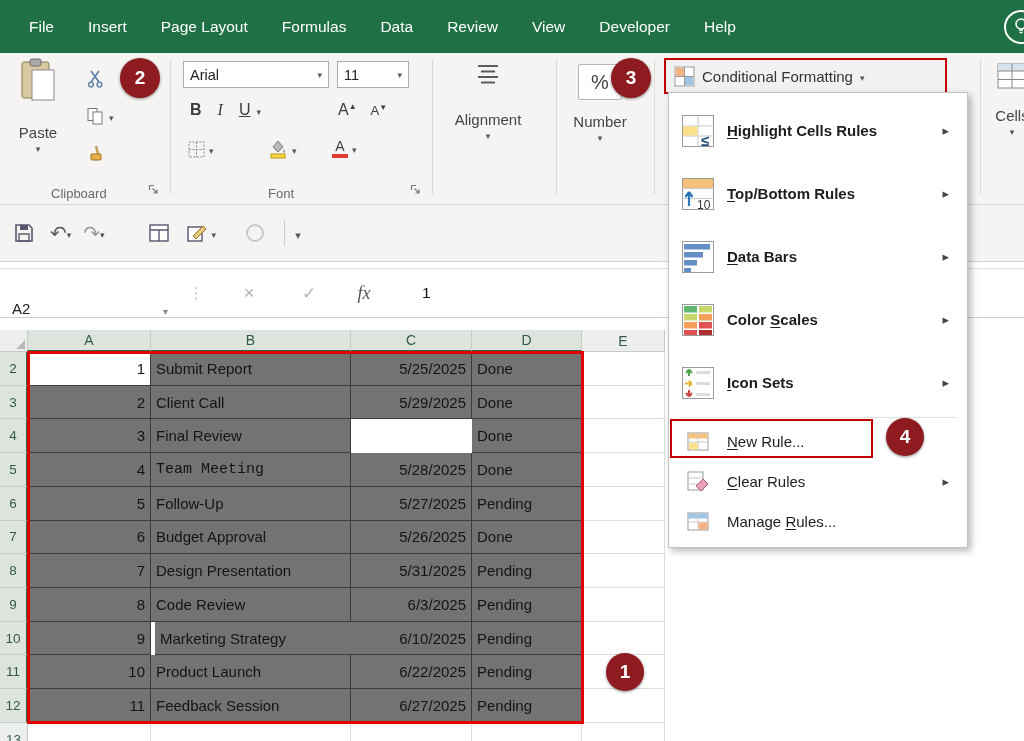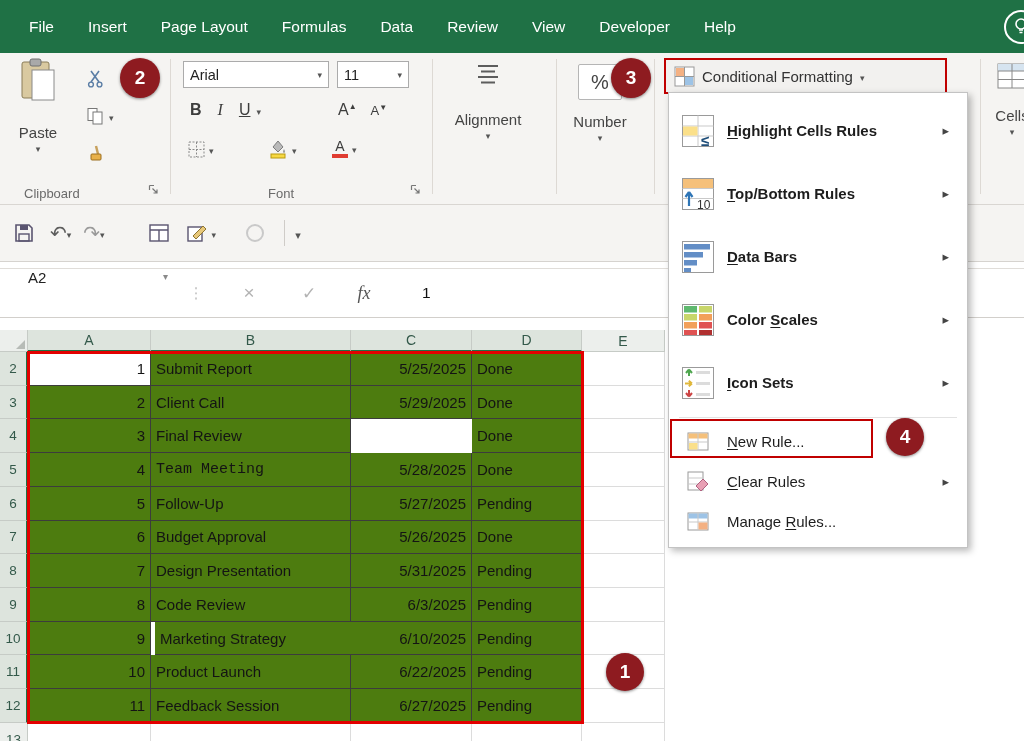--- a/index.html
+++ b/index.html
@@ -39,21 +39,21 @@
   .qat { position:absolute; left:0; top:205px; right:0; height:57px; background:#f5f4f2;
          border-bottom:1px solid #d6d3cf; display:flex; align-items:center; padding-left:14px; }
   .qat .uchar { font-size:20px; color:#5d5d5d; }
   .qat .dim { color:#9a9a9a; }
   .qat .qsep { width:1px; height:26px; background:#cfccc8; }
   .qcircle { width:18px; height:18px; border:2px solid #c9c9c9; border-radius:50%; }
 
   
   .frow { position:absolute; left:0; top:268px; right:0; height:50px; background:#fff;
           border-top:1px solid #e0ddd9; border-bottom:1px solid #d2cfcb; display:flex; align-items:center; }
-  .namebox { width:178px; height:100%; display:flex; align-items:flex-start; padding-left:28px;
+  .namebox { width:178px; height:100%; display:flex; align-items:flex-end; padding-left:12px;
              font-size:15px; color:#222; }
   .namebox .chev { margin-left:auto; margin-right:10px; font-size:10px; color:#8a8a8a; }
   .fhandle { width:36px; text-align:center; color:#c0c0c0; font-size:15px; }
   .fcancel { width:70px; text-align:center; color:#b3b3b3; font-size:19px; }
   .fenter  { width:50px; text-align:center; color:#b3b3b3; font-size:17px; }
   .ffx { width:60px; text-align:center; color:#555; font-size:18px;
          font-family:"Liberation Serif", serif; font-style:italic; }
   .fvalue { margin-left:28px; font-size:15.5px; color:#111; }
 
   
@@ -63,21 +63,21 @@
   .corner:after { content:""; position:absolute; right:2px; bottom:2px;
                   border-left:9px solid transparent; border-bottom:9px solid #b7bcb7; }
   .ch { position:absolute; top:0; height:22px; background:#ecefec; border-right:1px solid #c6cbc6;
         border-bottom:1px solid #c6cbc6; font-size:14px; color:#33594a;
         display:flex; align-items:center; justify-content:center; }
   .ch.sel { background:#dde4dd; border-bottom:2px solid #1f7145; }
   .rh { position:absolute; left:0; width:28px; background:#ecefec; border-right:1px solid #c6cbc6;
         border-bottom:1px solid #c6cbc6; font-size:13.5px; color:#33594a;
         display:flex; align-items:center; justify-content:center; }
   .rh.sel { background:#dde4dd; border-right:2px solid #1f7145; }
-  .cell { position:absolute; background:#4d7c0f; border-right:1px solid #3c3c3c; border-bottom:1px solid #3c3c3c;
+  .cell { position:absolute; background:#737373; border-right:1px solid #3c3c3c; border-bottom:1px solid #3c3c3c;
           font-size:15px; color:#141414; display:flex; align-items:center; padding:0 5px; }
   .cell.bl { border-left:1px solid #3c3c3c; }
   .cell.bt { border-top:1px solid #3c3c3c; }
   .cell.active { background:#fff; }
   .cell.ar { justify-content:flex-end; }
   .ecell { position:absolute; background:#fff; border-right:1px solid #dcdcdc; border-bottom:1px solid #dcdcdc; }
   #range-box { position:absolute; left:27px; top:351px; width:557px; height:373px;
                border:3px solid #e30000; pointer-events:none; z-index:40; }
 
   
@@ -147,21 +147,21 @@
       </svg>
       <span class="chev" style="margin-left:4px;">▾</span>
     </div>
     <div class="btnrow" style="left:86px; top:92px;">
       <svg width="20" height="18" viewBox="0 0 20 18">
         <path d="M10 1 l2 8" stroke="#c7a05c" stroke-width="2.4"></path>
         <rect x="5" y="9" width="10" height="6" rx="1" fill="#e8b04a" stroke="#9c6f20"></rect>
       </svg>
     </div>
 
-    <span class="grouplabel" style="left:24px;">Clipboard</span>
+    <span class="grouplabel" style="left:51px;">Clipboard</span>
     <span class="launcher" style="left:148px;">
       <svg width="11" height="11" viewBox="0 0 11 11">
         <path d="M1.5 1.5 H6 M1.5 1.5 V6" stroke="#777" stroke-width="1.2" fill="none"></path>
         <path d="M4.5 4.5 L9 9 M9 5.5 V9 H5.5" stroke="#777" stroke-width="1.2" fill="none"></path>
       </svg>
     </span>
     <div class="vsep" style="left:170px;"></div>
 
     <div class="combo" style="left:183px; top:8px; width:146px;">
       <span>Arial</span>

